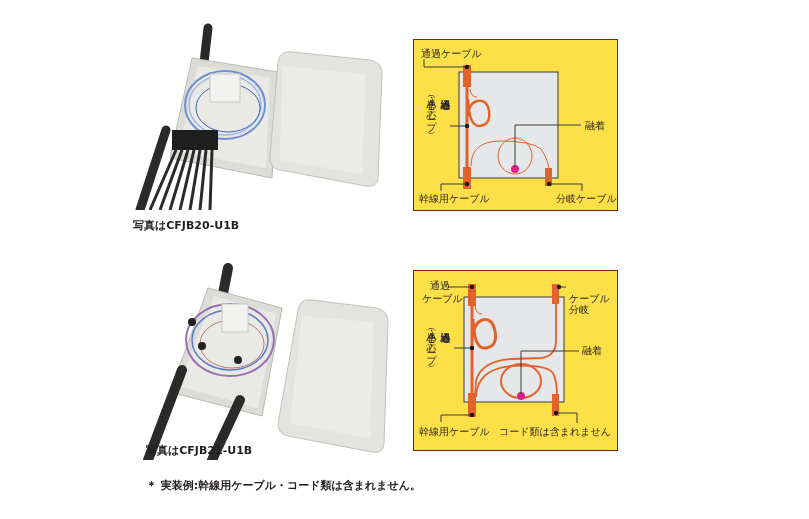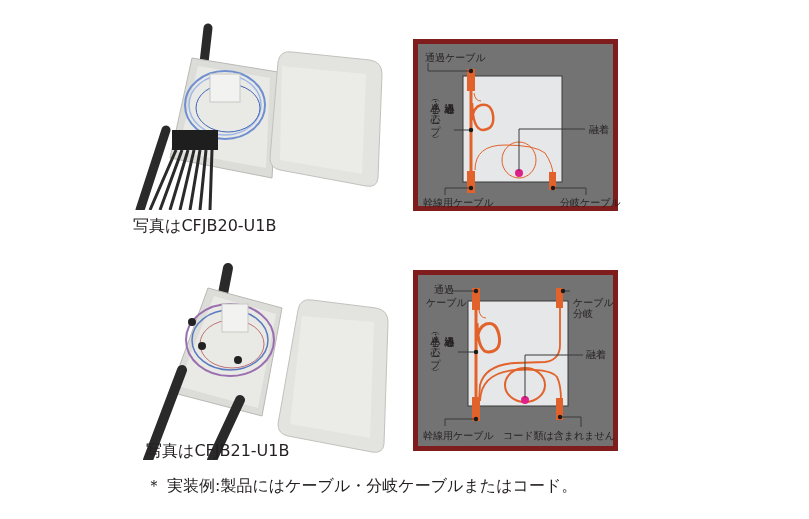--- a/index.html
+++ b/index.html
@@ -1,21 +1,21 @@
 <!DOCTYPE html>
 <html><head>
 <meta charset="utf-8">
 <style>
   html, body { margin:0; padding:0; background:#ffffff; }
   body { width:809px; height:519px; position:relative; overflow:hidden;
          font-family:"DejaVu Sans", "Liberation Sans", sans-serif; color:#231f20; }
   .abs { position:absolute; }
-  .caption { font-size:16px; line-height:14px; white-space:nowrap; }
+  .caption { font-size:11px; line-height:14px; white-space:nowrap;font-weight:bold; }
   .photo { position:absolute; }
-  .frame { position:absolute; border:5px solid #7f1d1d; background:#737373; box-sizing:border-box; }
+  .frame { position:absolute; border:1px solid #7f1d1d; background:#fde047; box-sizing:border-box; }
   .lbl { position:absolute; font-size:10px; line-height:12px; white-space:nowrap; color:#231f20; }
   .vlbl { position:absolute; font-size:10px; line-height:11px; writing-mode:vertical-rl; white-space:nowrap; color:#231f20; }
   svg { display:block; }
 </style>
 </head>
 <body>
 
 <div>
 
   <div class="photo" style="left:130px;top:10px;width:260px;height:200px;">
@@ -103,21 +103,21 @@
       <circle cx="108" cy="100" r="4" fill="#222"></circle>
 
       <path d="M52 110 L18 200" stroke="#2a2a2a" stroke-width="10" stroke-linecap="round"></path>
       <path d="M110 140 L82 200" stroke="#2a2a2a" stroke-width="10" stroke-linecap="round"></path>
 
       <path d="M168 50 Q170 38 182 40 L246 48 Q258 50 258 62 L254 184 Q253 194 242 192 L158 176 Q148 174 148 164 Z" fill="#e3e3df" stroke="#c2c2bd"></path>
       <path d="M172 56 L244 62 L240 178 L160 164 Z" fill="#ebebe8"></path>
     </svg>
   </div>
   <div class="abs caption" style="left:146px;top:444px;">写真はCFJB21-U1B</div>
-  <div class="abs caption" style="left:146px;top:479px;">＊ 実装例:製品にはケーブル・分岐ケーブルまたはコード。</div>
+  <div class="abs caption" style="left:146px;top:479px;">＊ 実装例:幹線用ケーブル・コード類は含まれません。</div>
 
   <div class="frame" style="left:413px;top:270px;width:205px;height:181px;">
     <svg class="abs" style="left:0;top:0;" width="205" height="181" viewBox="413 270 205 181">
       <rect x="463" y="296" width="100" height="105" fill="#e6e7e8" stroke="#3a3a3a" stroke-width="1"></rect>
 
       <line x1="471" y1="285" x2="471" y2="415" stroke="#e2622b" stroke-width="3"></line>
       <path d="M474 305 Q475 313 481 313" stroke="#e2622b" stroke-width="1" fill="none"></path>
       <path d="M472 318 Q473 348 484 347 Q497 346 494 330 Q491 316 481 319 Q473 322 472 336" stroke="#e2622b" stroke-width="3" fill="none"></path>
 
       <path d="M555 297 L555 340 Q555 355 540 357 L510 358 Q480 360 475 380 L474 396" stroke="#e2622b" stroke-width="1.8" fill="none"></path>

